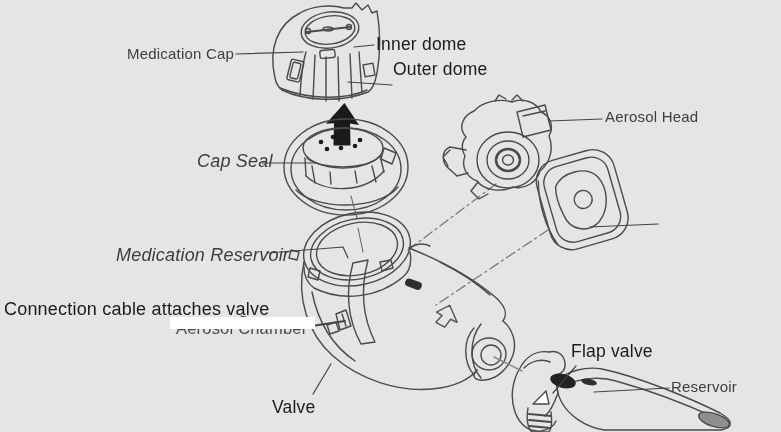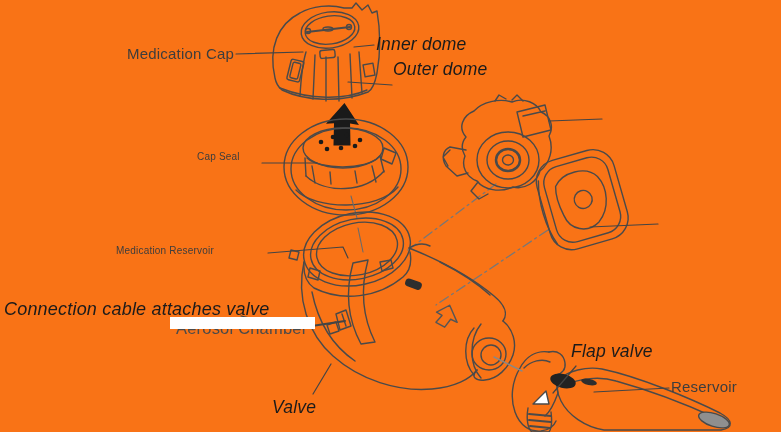--- a/index.html
+++ b/index.html
@@ -1,26 +1,26 @@
 <!DOCTYPE html>
 <html><head>
 <meta charset="utf-8">
 <style>
   html,body{margin:0;padding:0;background:#fff;}
   #stage{
-    position:relative;width:781px;height:432px;background:#f97316;overflow:hidden;
+    position:relative;width:781px;height:432px;background:#e5e5e5;overflow:hidden;
     font-family:"Liberation Sans",sans-serif;
   }
   #artwork{position:absolute;left:0;top:0;}
   .label{
     position:absolute;white-space:nowrap;line-height:1.05;
     color:#3d3d3d;font-size:15px;letter-spacing:0.2px;z-index:3;
   }
-  .label.added{color:#1b1b1b;font-size:17.5px;font-style:italic;}
-  .label.mid{font-size:10px;}
+  .label.added{color:#1b1b1b;font-size:17.5px;}
+  .label.mid{font-size:18px;font-style:italic;}
   .erased-wrap{z-index:1;}
   .erased-wrap .erase-cover{
     position:absolute;left:-6px;right:-8px;top:-3px;height:12px;background:#ffffff;z-index:2;
   }
   .erased-wrap span{position:relative;z-index:1;color:#4a4a4a;font-size:16.5px;}
 </style>
 </head>
 <body>
 
 <div id="stage">
@@ -158,20 +158,21 @@
   </svg>
 
   <div class="label" style="left:127px;top:46px">Medication Cap</div>
 
   <div class="label added" style="left:376px;top:35px">Inner dome</div>
 
   <div class="label added" style="left:393px;top:60px">Outer dome</div>
 
   <div class="label mid" style="left:197px;top:152px">Cap Seal</div>
 
+  <div class="label" style="left:605px;top:109px">Aerosol Head</div>
 
 
   <div class="label mid" style="left:116px;top:246px">Medication Reservoir</div>
 
   <div class="label added" style="left:4px;top:300px;font-size:18px">Connection cable attaches valve</div>
 
   <div class="label erased-wrap" style="left:176px;top:320px">
     <span>Aerosol Chamber</span>
     <div class="erase-cover"></div>
   </div>

